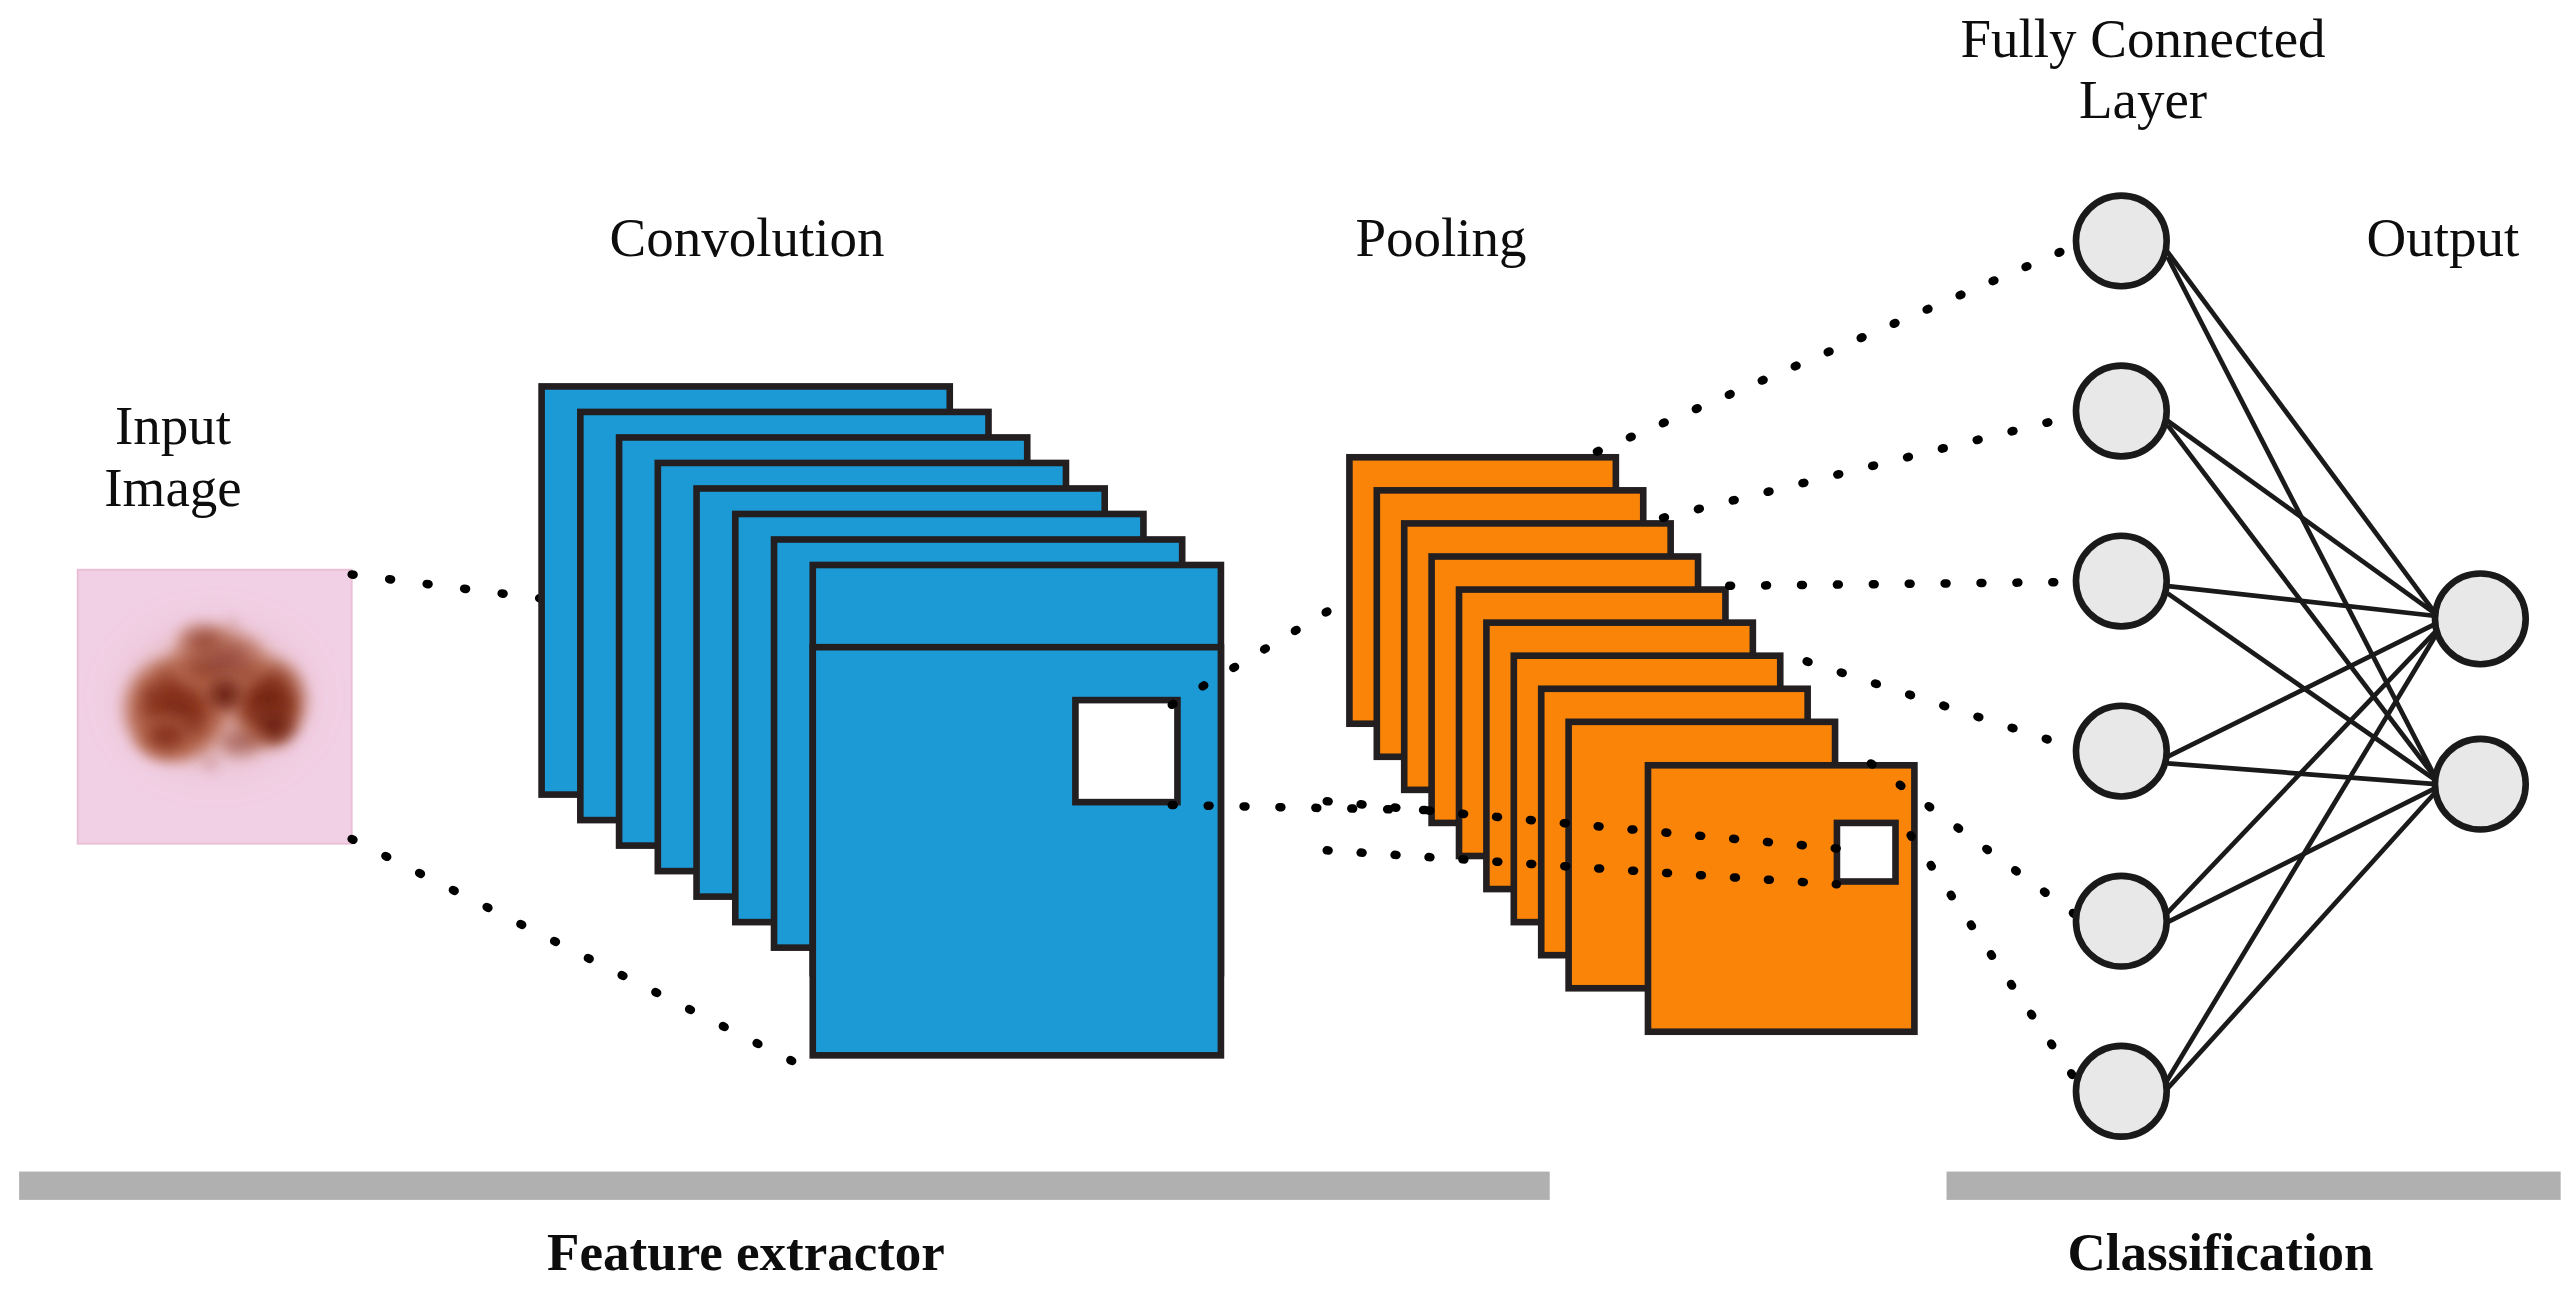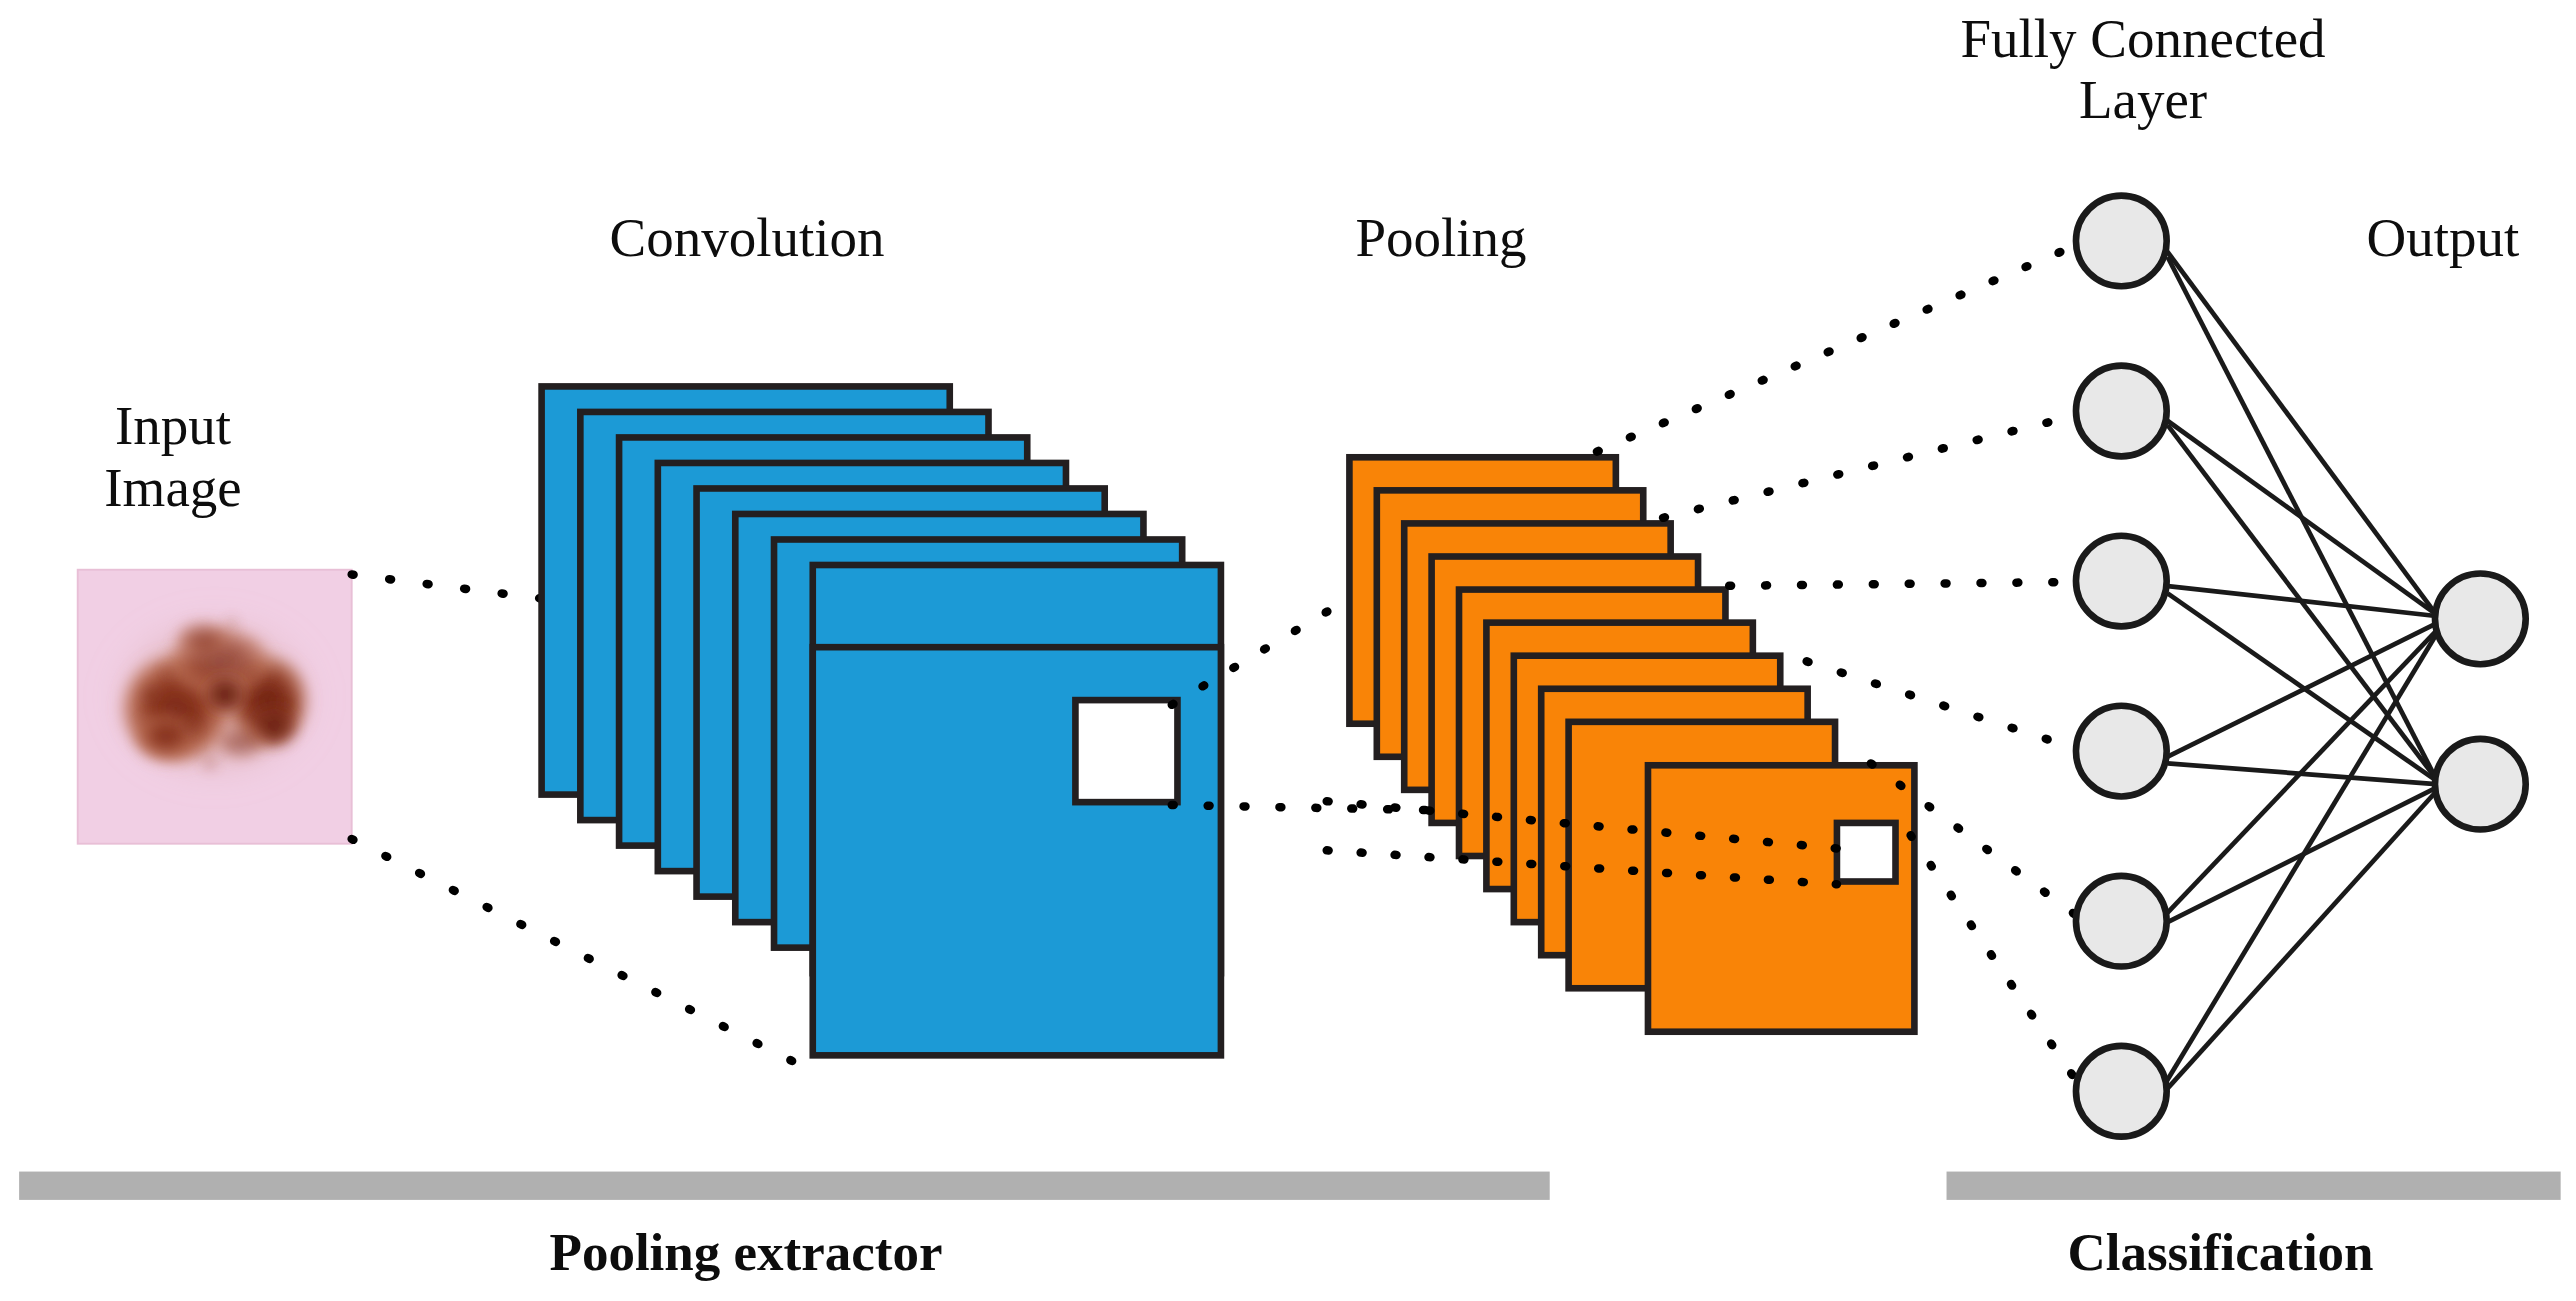--- a/index.html
+++ b/index.html
@@ -253,18 +253,18 @@
 
   <div class="lbl" id="label-convolution">Convolution</div>
 
   <div class="lbl" id="label-pooling">Pooling</div>
 
   <div class="lbl" id="label-output">Output</div>
 
   <div class="lbl" id="label-input">Input
 Image</div>
 
-  <div class="lbl lbl-section" id="label-feature-extractor">Pooling extractor</div>
+  <div class="lbl lbl-section" id="label-feature-extractor">Feature extractor</div>
 
   <div class="lbl lbl-section" id="label-classification">Classification</div>
 
 </div>
 
 
 </body></html>

